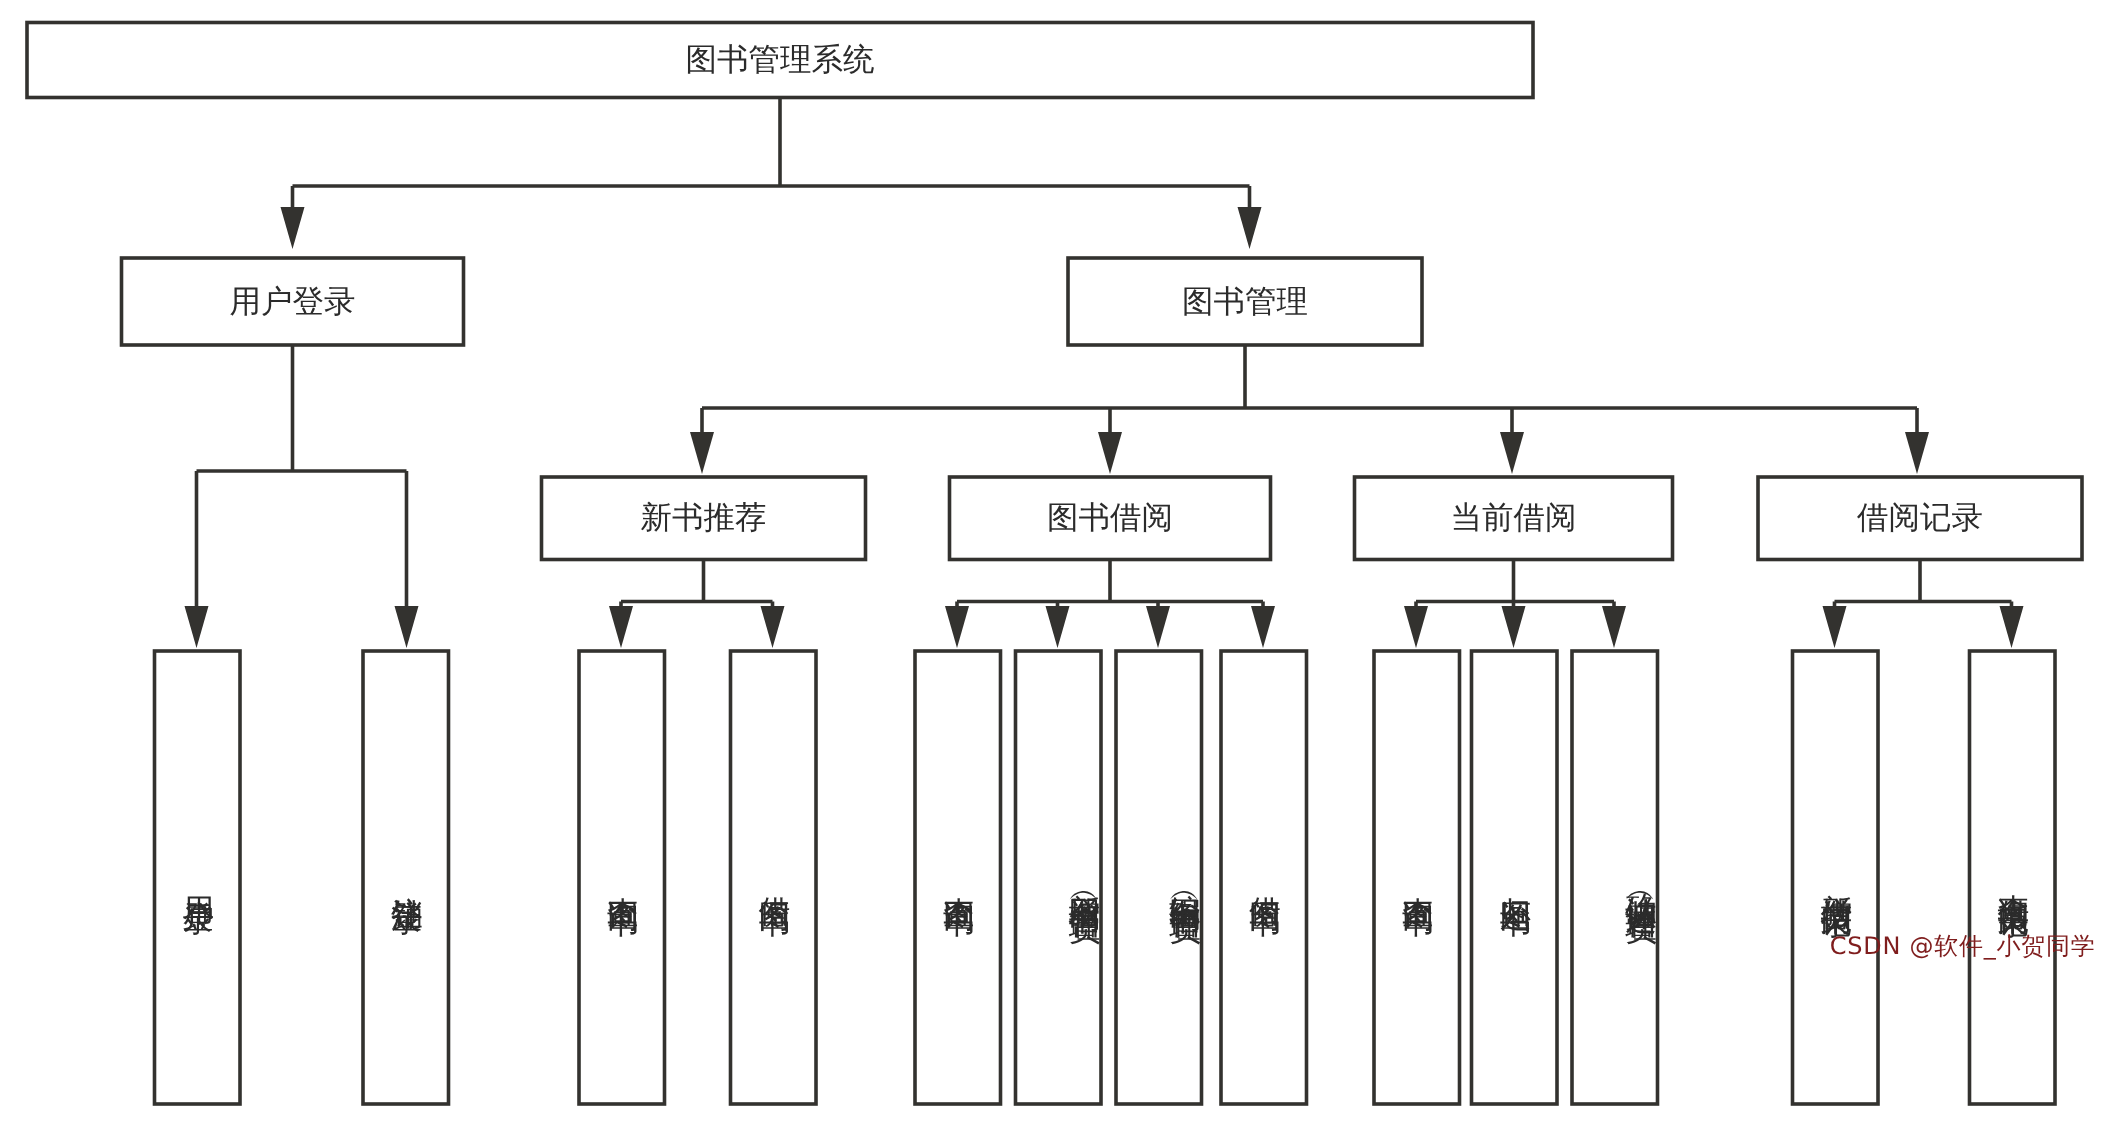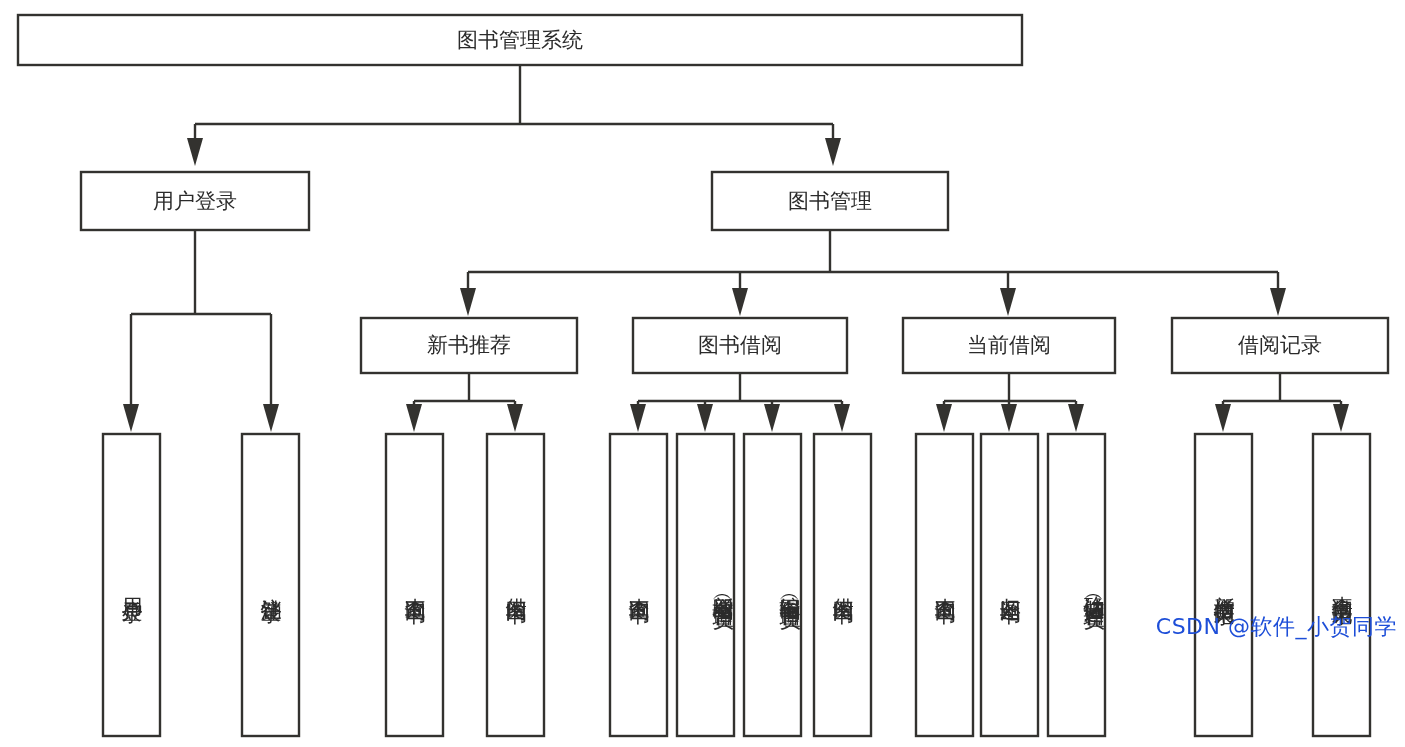--- a/index.html
+++ b/index.html
@@ -69,22 +69,22 @@
   .vert-label.topped {
     display: flex;
     align-items: flex-start;
     justify-content: center;
   }
   #watermark {
     position: absolute;
     right: 8px;
     bottom: 6px;
     font-family: "DejaVu Sans", "Liberation Sans", sans-serif;
-    font-size: 22px;
-    color: #1d4ed8;
+    font-size: 16px;
+    color: #7f1d1d;
     white-space: nowrap;
     letter-spacing: 0.5px;
   }
 </style>
 </head>
 <body>
 
 <div id="diagram-root">
 
   <svg id="tree-svg" viewBox="0 0 1405 747">

